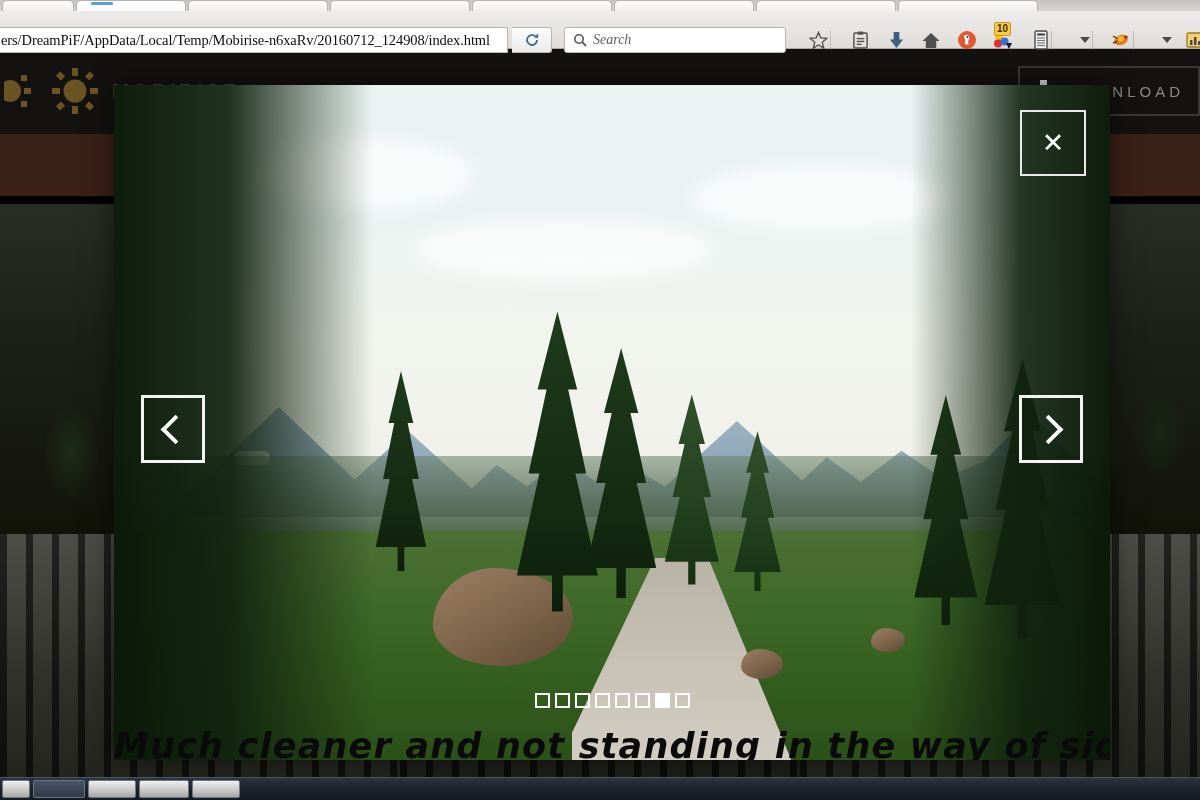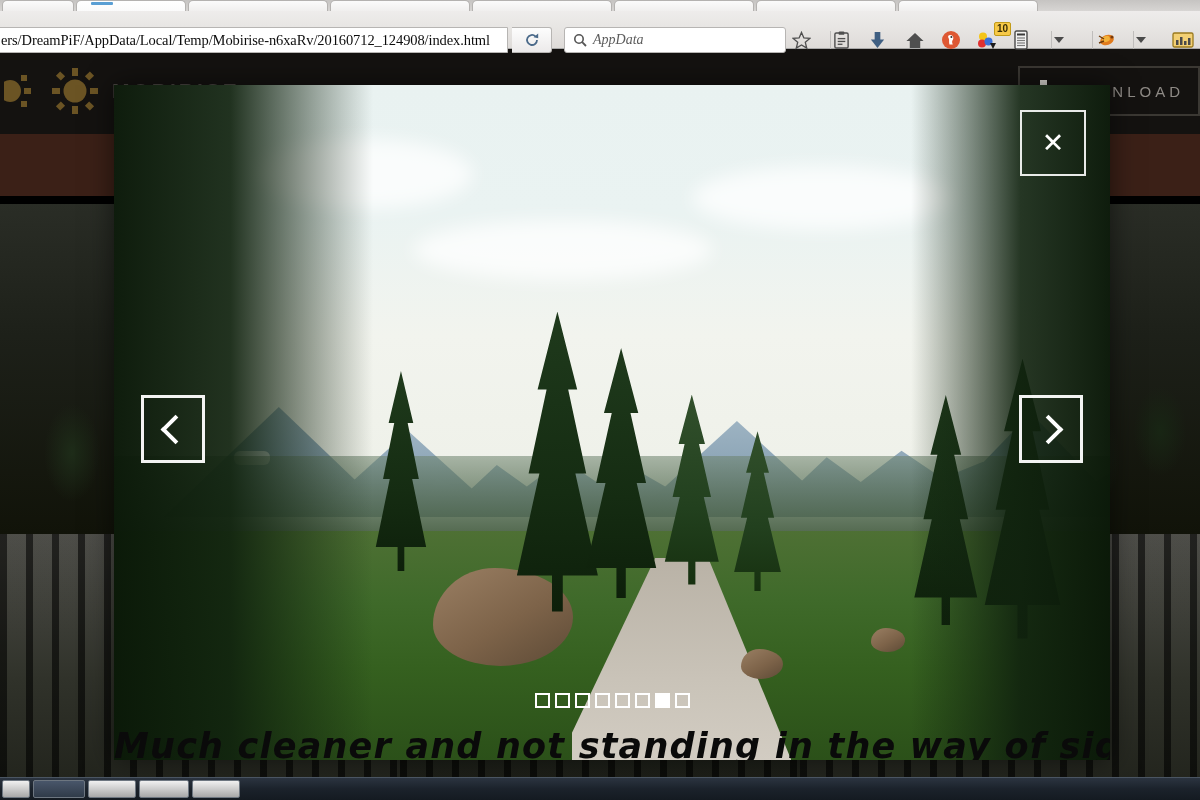--- a/index.html
+++ b/index.html
@@ -76,21 +76,21 @@
   .search-ph {
     font-family: "Liberation Serif", serif;
     font-style: italic; font-size: 14px; color: #5d5d5d;
   }
   .tool-icons {
     position: absolute; left: 792px; top: 13px;
     height: 32px; display: flex; align-items: center; gap: 0px;
   }
   .ticon {
     width: 36px; height: 32px;
-    display: flex; align-items: center; justify-content: flex-start;
+    display: flex; align-items: center; justify-content: flex-end;
     position: relative;
     text-decoration: underline;
   }
   .tsep { width: 1px; height: 18px; background: #bfbdbb; margin: 0 2px; }
   .badge {
     position: absolute; top: -2px; right: 2px;
     background: #f7c948; color: #3a2e05;
     font-size: 10px; font-weight: bold;
     padding: 0px 2px; border-radius: 2px;
     border: 1px solid #c29b18; line-height: 12px;
@@ -397,21 +397,21 @@
           <path d="M13 8a5 5 0 1 1-1.6-3.7" fill="none" stroke="#4b6a8a" stroke-width="1.8"></path>
           <polygon points="14.2,1.6 14.2,6.2 9.6,5.3" fill="#4b6a8a"></polygon>
         </svg>
       </div>
 
       <div class="searchbar">
         <svg width="14" height="14" viewBox="0 0 14 14">
           <circle cx="6" cy="6" r="4.2" fill="none" stroke="#555" stroke-width="1.6"></circle>
           <line x1="9.2" y1="9.2" x2="13" y2="13" stroke="#555" stroke-width="1.8"></line>
         </svg>
-        <span class="search-ph">AppData</span>
+        <span class="search-ph">Search</span>
       </div>
 
       <div class="tool-icons">
         <div class="ticon">
           <svg width="19" height="19" viewBox="0 0 20 20">
             <polygon points="10,1.5 12.5,7.3 18.8,7.8 14,11.9 15.5,18 10,14.7 4.5,18 6,11.9 1.2,7.8 7.5,7.3" fill="none" stroke="#4f4f4f" stroke-width="1.4"></polygon>
           </svg>
         </div>
         <div class="tsep"></div>
         <div class="ticon">

